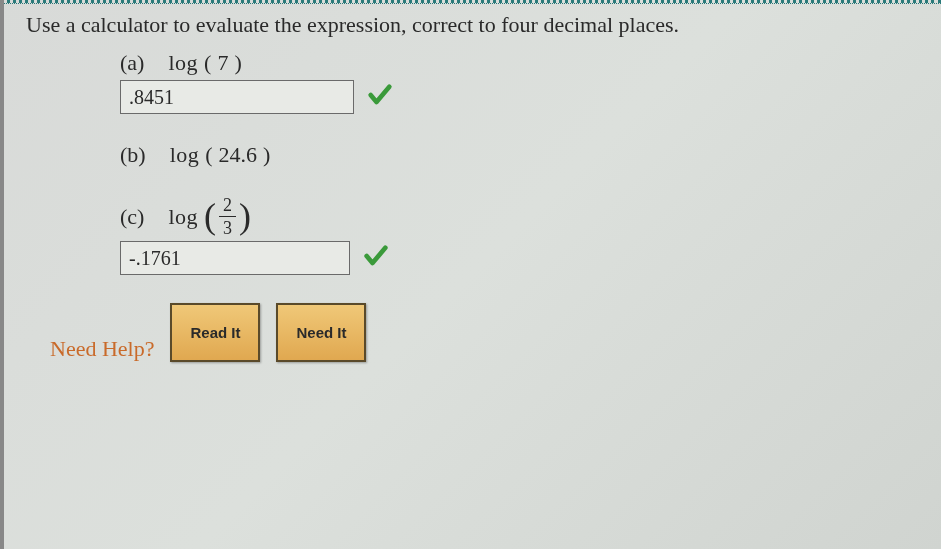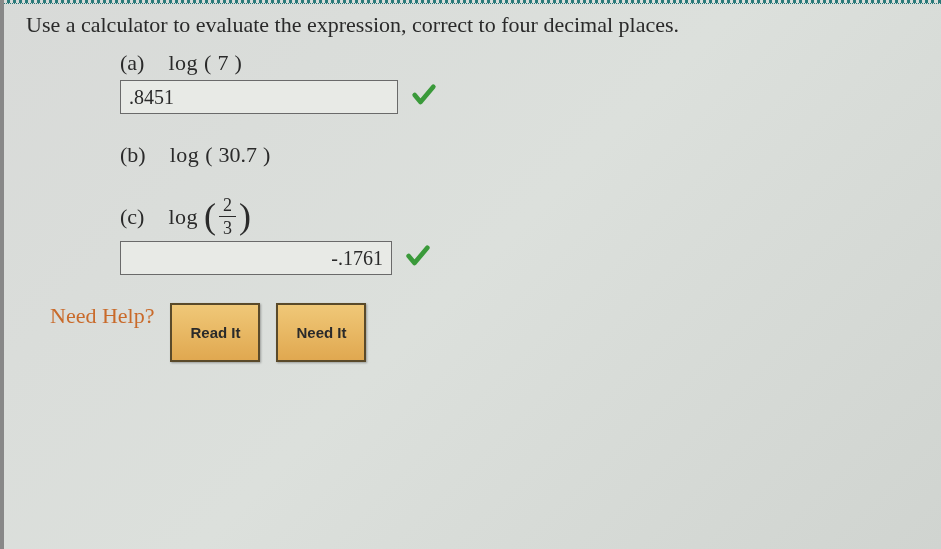--- a/index.html
+++ b/index.html
@@ -55,37 +55,37 @@
       margin: 0 3px;
     }
     .fraction .num { padding: 0 4px 2px 4px; }
     .fraction .den { border-top: 1.5px solid #2a2a2a; padding: 2px 4px 0 4px; }
     .answer-row {
       display: flex;
       align-items: center;
       gap: 12px;
     }
     .answer-input {
-      width: 278px;
+      width: 234px;
       height: 34px;
       border: 1.5px solid #6a6a6a;
       background: #e8eae6;
       font-size: 20px;
       font-family: Georgia, serif;
       padding: 2px 8px;
       color: #2a2a2a;
     }
-    .answer-input-c { width: 272px; text-align: right; }
+    .answer-input-c { width: 230px; }
     .check-icon svg { width: 28px; height: 28px; }
     .x-icon svg { width: 24px; height: 24px; }
     .help-row {
       margin-left: 50px;
       margin-top: 18px;
       display: flex;
-      align-items: flex-start;
+      align-items: flex-end;
       gap: 16px;
     }
     .help-label {
       font-size: 22px;
       color: #c96a2a;
       font-weight: 500;
     }
     .help-btn {
       background: linear-gradient(#f0c878, #e0a850);
       border: 2px solid #5a4a2a;
@@ -130,21 +130,21 @@
         </svg>
     </span>
   </div>
 </div>
 
 <div class="question-block">
   <div class="q-label">
     <span class="part-letter">(b)</span>
     <span class="fn-name">log</span>
       <span class="paren">(</span>
-      <span class="arg">30.7</span>
+      <span class="arg">24.6</span>
       <span class="paren">)</span>
   </div>
 </div>
 
 <div class="question-block">
   <div class="q-label">
     <span class="part-letter">(c)</span>
     <span class="fn-name">log</span>
     <span class="big-paren-wrap">
       <span class="big-paren">(</span>

